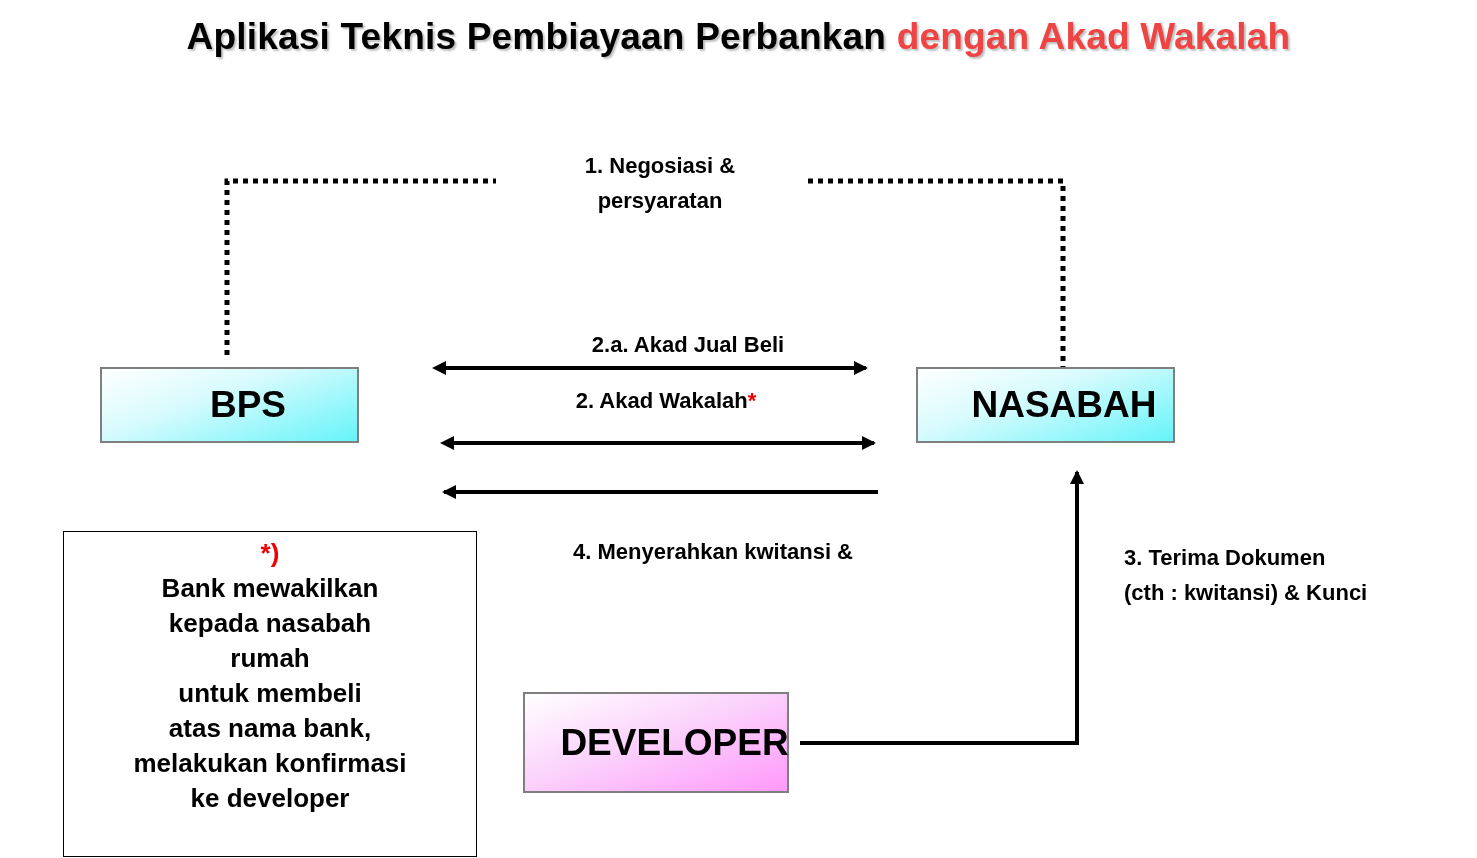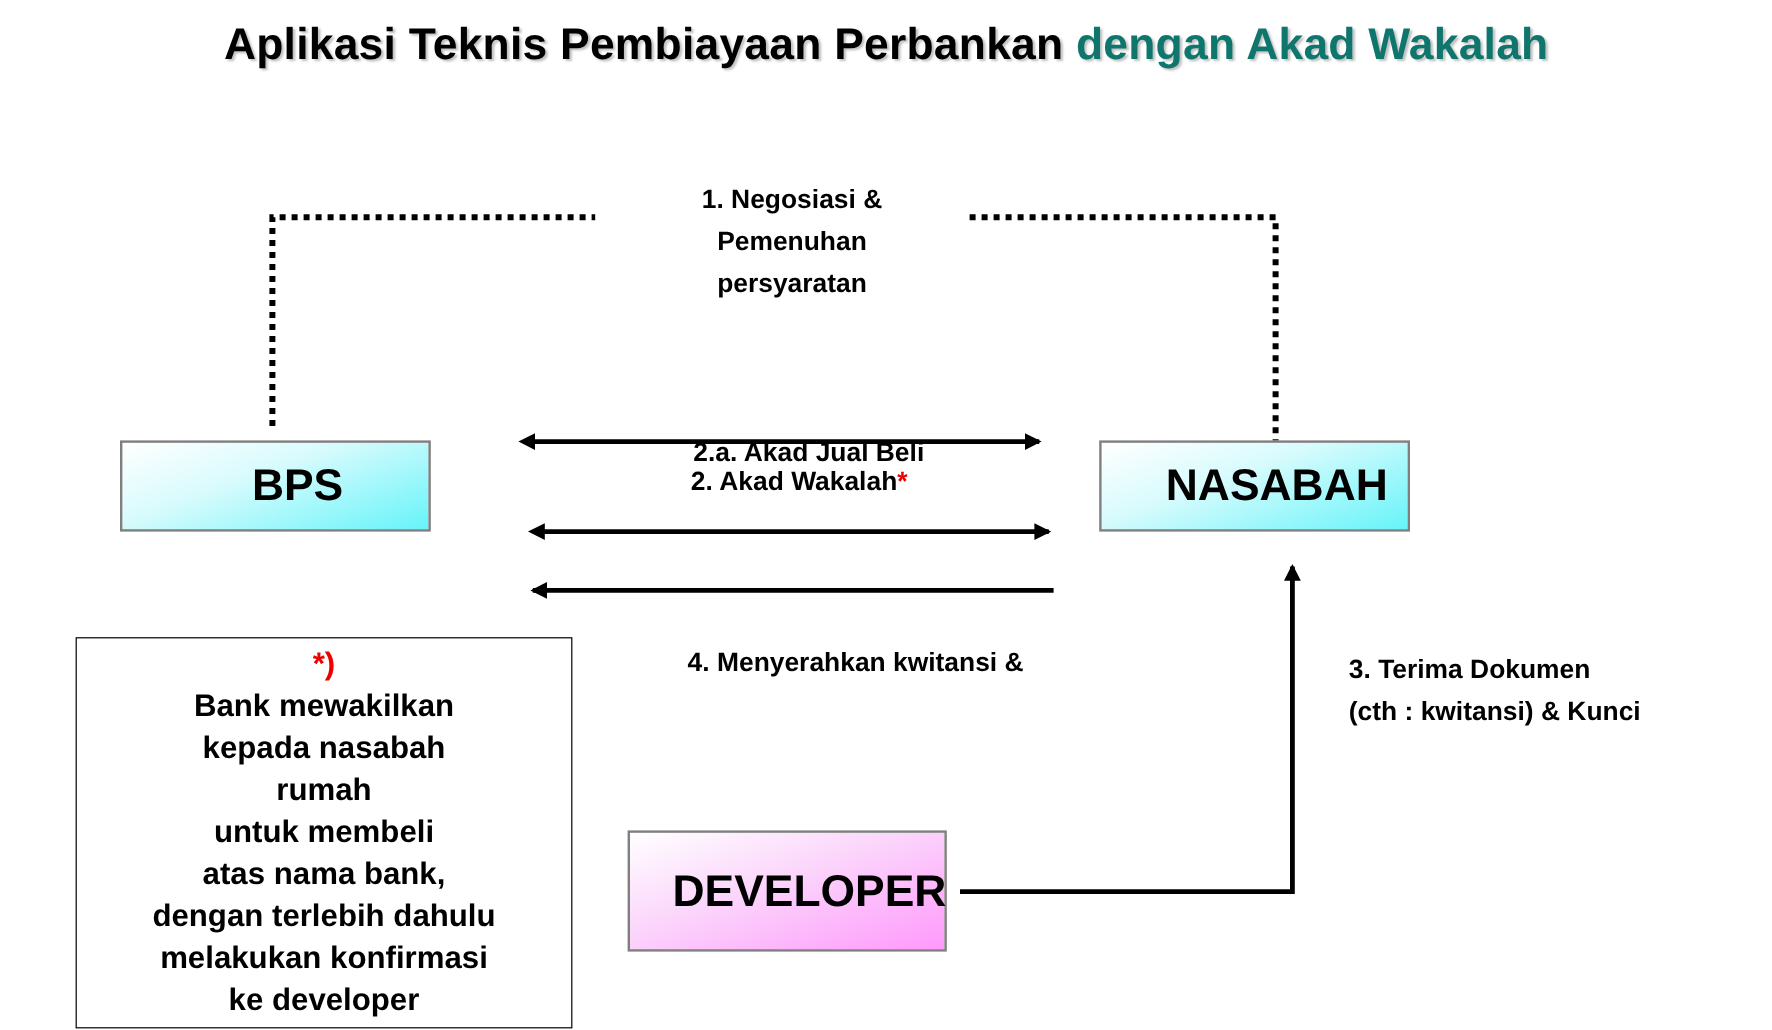--- a/index.html
+++ b/index.html
@@ -1,21 +1,21 @@
 <!DOCTYPE html>
 <html><head>
 <meta charset="utf-8">
 <style>
   html, body { margin:0; padding:0; background:#ffffff; }
   body { width:1477px; height:858px; position:relative; overflow:hidden;
          font-family:"Liberation Sans", sans-serif; color:#000; }
   .title { position:absolute; left:0; top:16px; width:1477px; text-align:center;
            font-weight:bold; font-size:37px; letter-spacing:0.2px;
            text-shadow: 2px 2px 2px rgba(0,0,0,0.25); }
-  .title .red { color:#0f766e; }
+  .title .red { color:#ef4444; }
   svg.lines { position:absolute; left:0; top:0; }
   .box { position:absolute; border:2px solid #7f7f7f; box-sizing:border-box;
          display:flex; align-items:center; justify-content:center;
          font-weight:bold;padding-left:37px; }
   .cyan { background: linear-gradient(160deg, #ffffff 0%, #d8fbfd 40%, #66f4f9 100%); }
   .pink { background: linear-gradient(160deg, #ffffff 0%, #fbd4fb 45%, #ff99fb 100%); margin-top: 12px; }
   .lbl { position:absolute; font-weight:bold; text-align:center; line-height:35px; font-size:22px; }
   .note { position:absolute; left:63px; top:531px; width:414px; height:326px;
           border:1.5px solid #000; box-sizing:border-box; text-align:center;
           font-weight:bold; font-size:26px; line-height:35px; padding-top:4px; }
@@ -62,38 +62,36 @@
 </div>
 <div class="box cyan" style="left:916px; top:367px; width:259px; height:76px; font-size:37px;">
   <span>NASABAH</span>
 </div>
 <div class="box pink" style="left:523px; top:680px; width:266px; height:101px; font-size:37px;">
   <span>DEVELOPER</span>
 </div>
 
 <div class="lbl" style="left:520px; top:148px; width:280px;">
   <div>1. Negosiasi &amp;</div>
-  <div>Pemenuhan</div>
   <div>persyaratan</div>
 </div>
-<div class="lbl" style="left:474px; top:327px; width:400px;margin-top:32px;">2.a. Akad Jual Beli</div>
+<div class="lbl" style="left:488px; top:327px; width:400px;">2.a. Akad Jual Beli</div>
 <div class="lbl" style="left:466px; top:383px; width:400px;">
   <span>2. Akad Wakalah</span><span class="red">*</span>
 </div>
 <div class="lbl" style="left:500px; top:534px; width:426px;">
   <div>4. Menyerahkan kwitansi &amp;</div>
 </div>
 <div class="lbl" style="left:1124px; top:540px; width:340px; text-align:left;">
   <div>3. Terima Dokumen</div>
   <div>(cth : kwitansi) &amp; Kunci</div>
 </div>
 
 <div class="note">
   <span class="star">*)</span>
   <div>Bank mewakilkan</div>
   <div>kepada nasabah</div>
   <div>rumah</div>
   <div>untuk membeli</div>
   <div>atas nama bank,</div>
-  <div>dengan terlebih dahulu</div>
   <div>melakukan konfirmasi</div>
   <div>ke developer</div>
 </div>
 
 </body></html>

